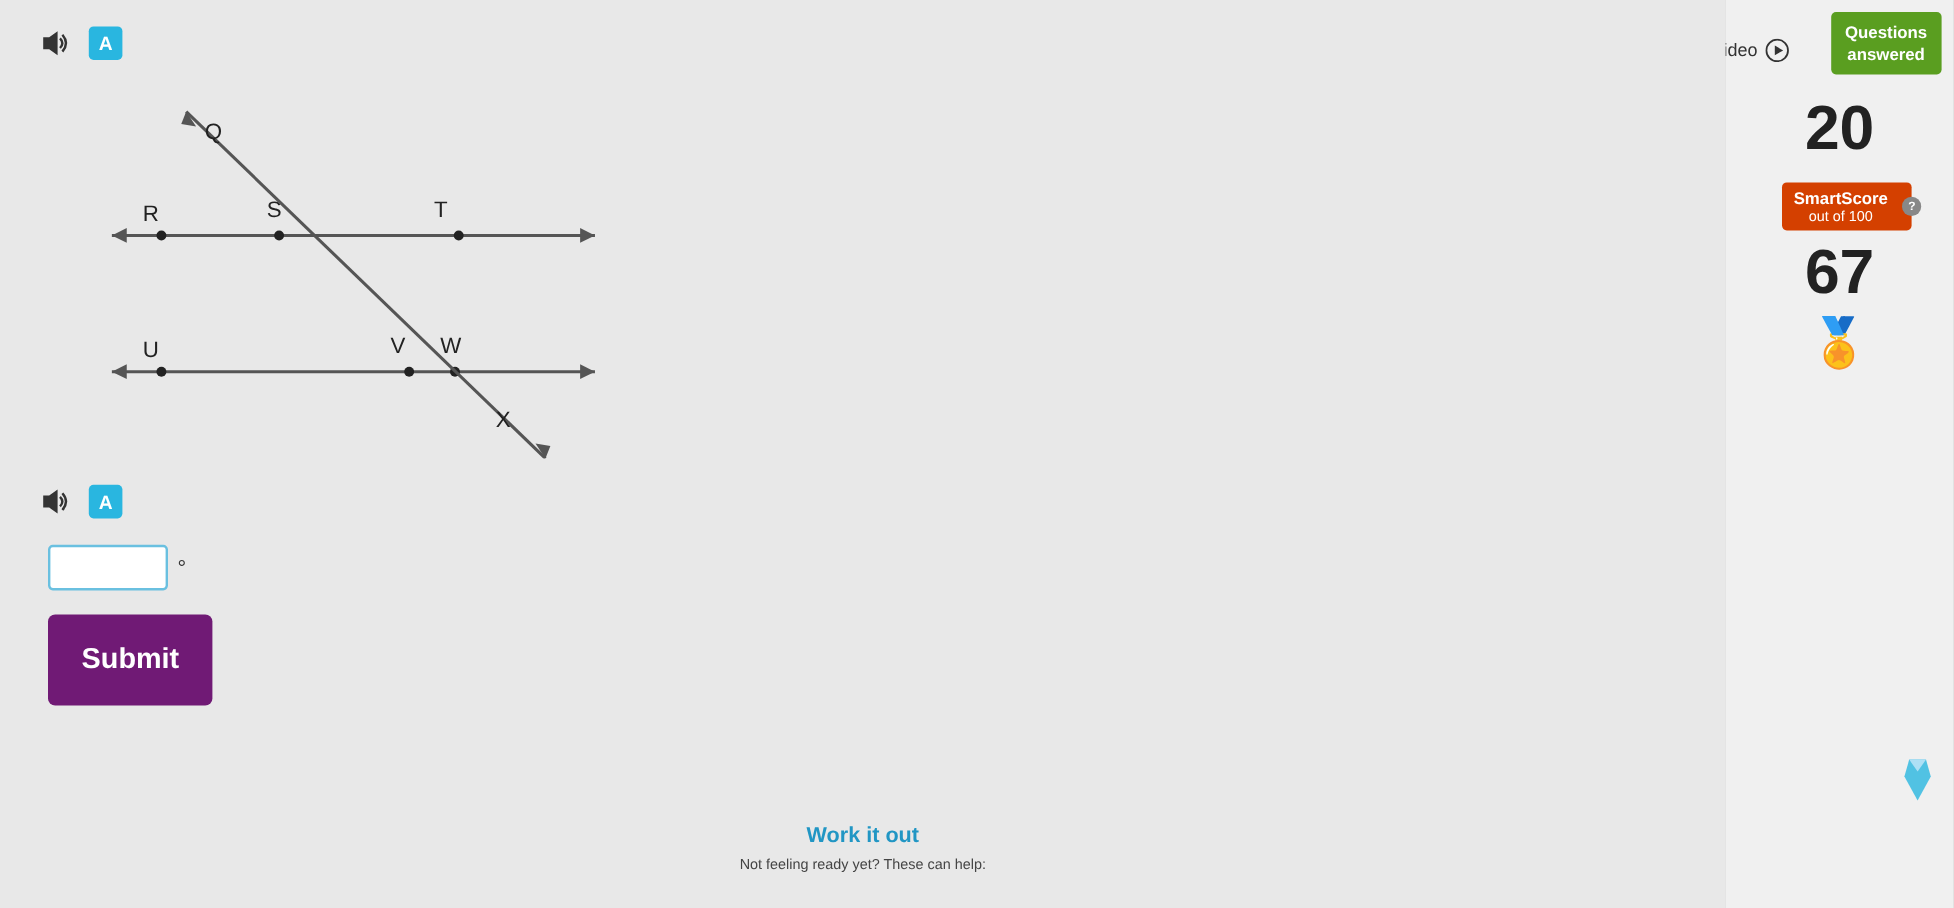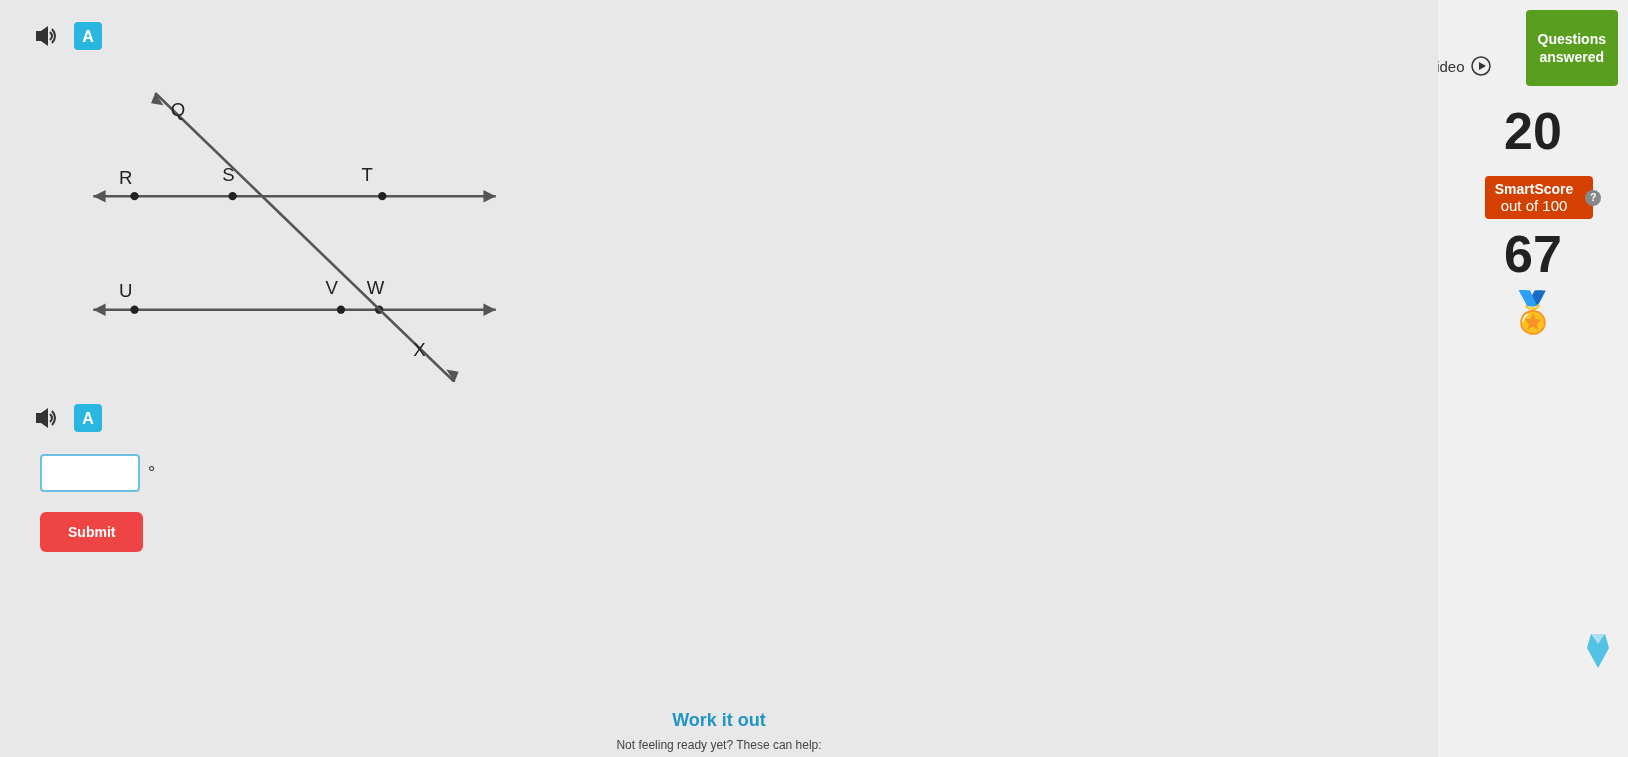--- a/index.html
+++ b/index.html
@@ -86,34 +86,34 @@
       background: white;
       font-size: 18px;
       padding: 0 8px;
       outline: none;
     }
     .degree-symbol {
       font-size: 18px;
       color: #333;
     }
     .submit-btn {
-      background-color: #ef4444;
+      background-color: #701a75;
       color: white;
       border: none;
       border-radius: 6px;
-      padding: 12px 28px;
-      font-size: 14px;
+      padding: 24px 28px;
+      font-size: 24px;
       cursor: pointer;
       font-weight: bold;
       margin-left: 10px;
     }
     .work-it-out {
       text-align: center;
       position: absolute;
-      bottom: 4px;
+      bottom: 28px;
       left: 50%;
       transform: translateX(-50%);
     }
     .work-it-out-link {
       color: #2196c4;
       font-size: 18px;
       font-weight: bold;
       display: block;
       margin-bottom: 4px;
       cursor: pointer;
@@ -143,21 +143,21 @@
       padding: 10px 15px;
       align-self: flex-end;
       margin-right: 10px;
       margin-top: 10px;
     }
     .questions-answered-btn {
       background-color: #5a9e20;
       color: white;
       border: none;
       border-radius: 4px;
-      padding: 20px 12px;
+      padding: 8px 12px;
       font-size: 14px;
       font-weight: bold;
       text-align: center;
       cursor: pointer;
       width: 120px;
       line-height: 1.3;
     }
     .header-row {
       display: flex;
       align-items: center;
@@ -185,21 +185,21 @@
       display: flex;
       flex-direction: column;
       align-items: center;
       position: relative;
     }
     .smartscore-label {
       font-weight: bold;
       font-size: 14px;
     }
     .smartscore-sub {
-      font-size: 15px;
+      font-size: 12px;
     }
     .smartscore-info {
       position: absolute;
       right: -8px;
       top: 50%;
       transform: translateY(-50%);
       width: 16px;
       height: 16px;
       background: #888;
       border-radius: 50%;

